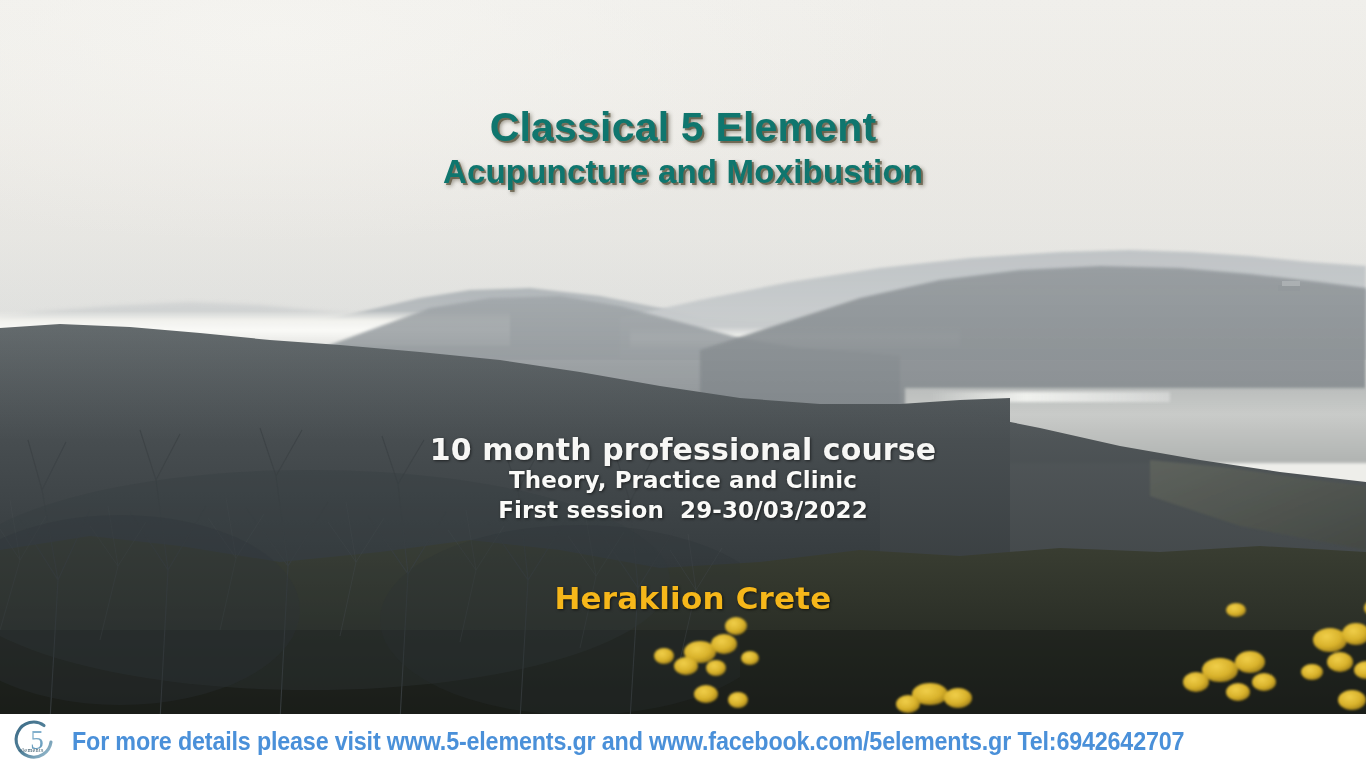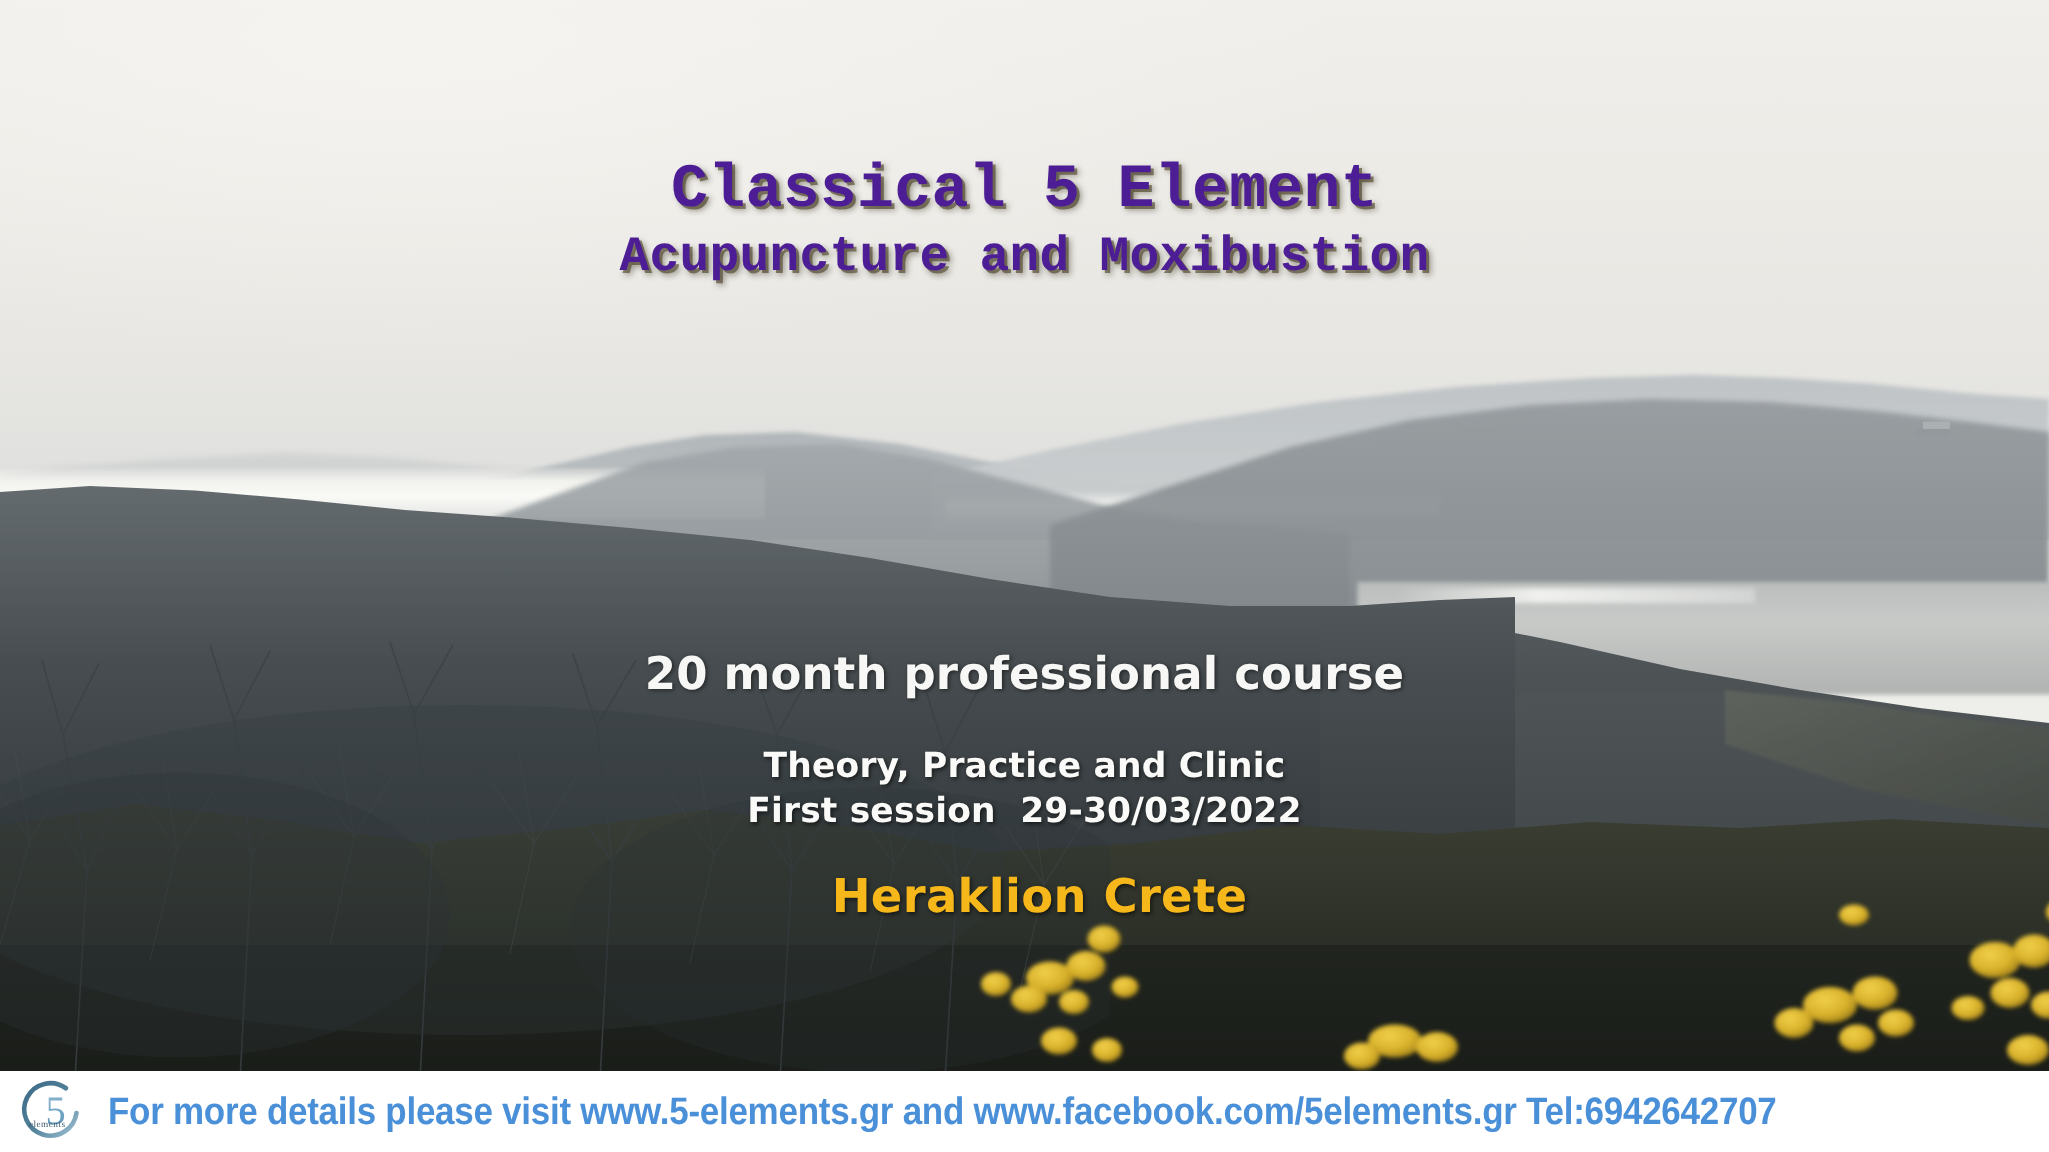--- a/index.html
+++ b/index.html
@@ -113,25 +113,25 @@
   
   .title-block {
     position: absolute;
     left: 0; top: 106px;
     width: 1366px;
     text-align: center;
     line-height: 1.04;
   }
   .title-line {
     display: block;
-    font-family: Liberation Mono, monospace;
+    font-family: Liberation Sans, sans-serif;
     font-weight: bold;
     font-size: 41px;
     letter-spacing: .2px;
-    color: #4c1d95;
+    color: #0f766e;
     text-shadow:
        2px 2px 0px rgba(60,50,20,.55),
        3px 3px 4px rgba(40,35,15,.45);
   }
   .title-line.l1 { font-size: 41px; }
   .title-line.l2 { font-size: 33px; margin-top: 6px; }
 
   .sub-block {
     position: absolute;
     left: 0; top: 432px;
@@ -149,21 +149,21 @@
   }
   .detail {
     display: block;
     font-family: "DejaVu Sans", sans-serif;
     font-weight: bold;
     font-size: 23px;
     color: #fafaf8;
     letter-spacing: .1px;
     text-shadow: 1px 1px 3px rgba(0,0,0,.6);
   }
-  .detail.d1 { margin-top: 31px; }
+  .detail.d1 { }
   .detail.d2 { margin-top: 4px; white-space: pre; }
 
   .location {
     position: absolute;
     left: 0; top: 580px;
     width: 1366px;
     text-align: center;
     font-family: "DejaVu Sans", sans-serif;
     font-weight: bold;
     font-size: 31px;
@@ -382,21 +382,21 @@
 
     <div class="haze"></div>
   </div>
 
   <div class="title-block">
     <span class="title-line l1">Classical 5 Element</span>
     <span class="title-line l2">Acupuncture and Moxibustion</span>
   </div>
 
   <div class="sub-block">
-    <span class="headline">20 month professional course</span>
+    <span class="headline">10 month professional course</span>
     <span class="detail d1">Theory, Practice and Clinic</span>
     <span class="detail d2">First session  29-30/03/2022</span>
   </div>
 
   <div class="location">Heraklion Crete</div>
 
   <div class="footer">
 
     <svg class="logo" viewBox="0 0 60 50">
       <defs>

